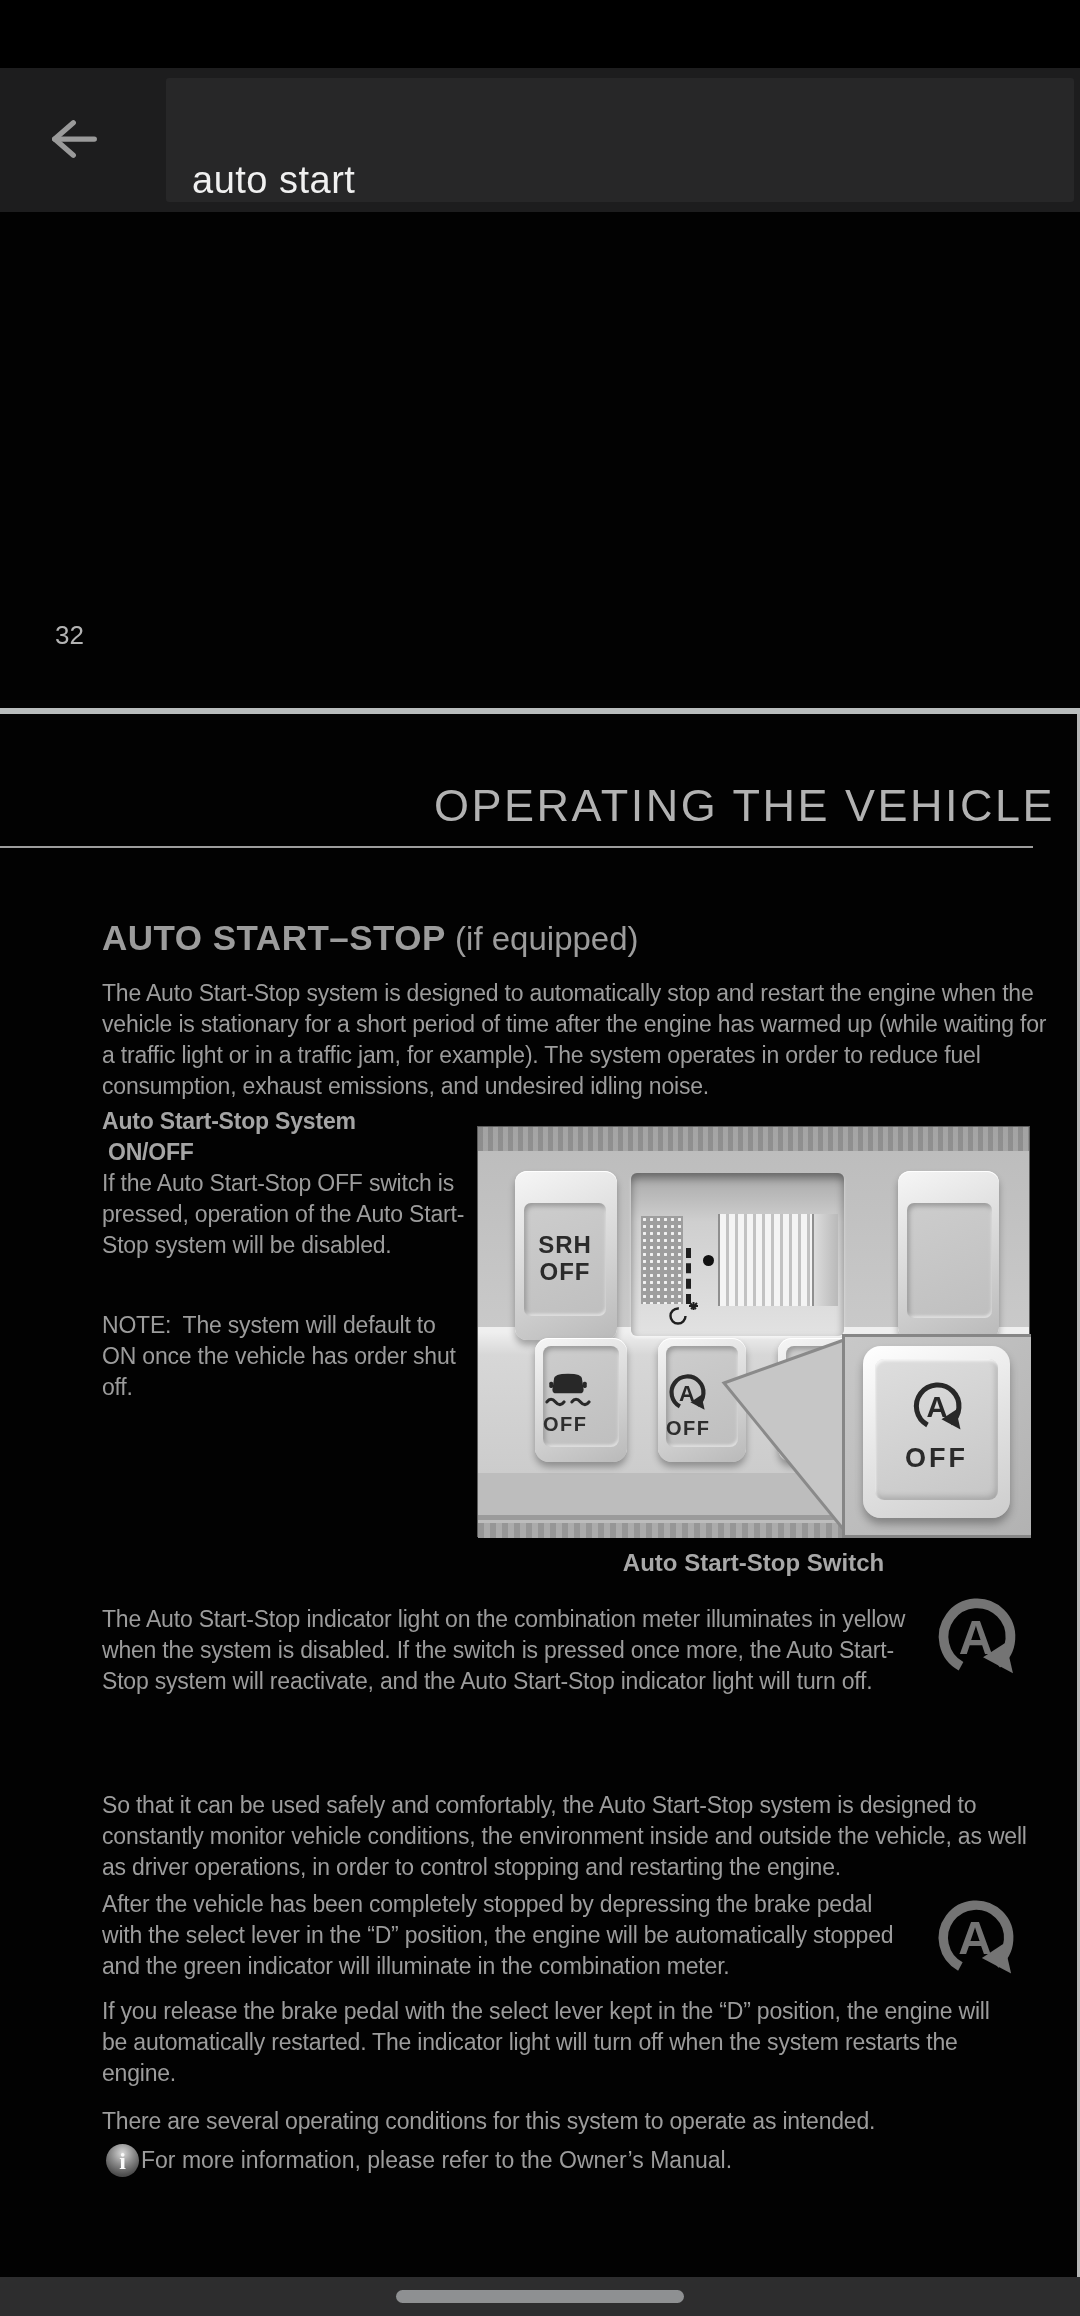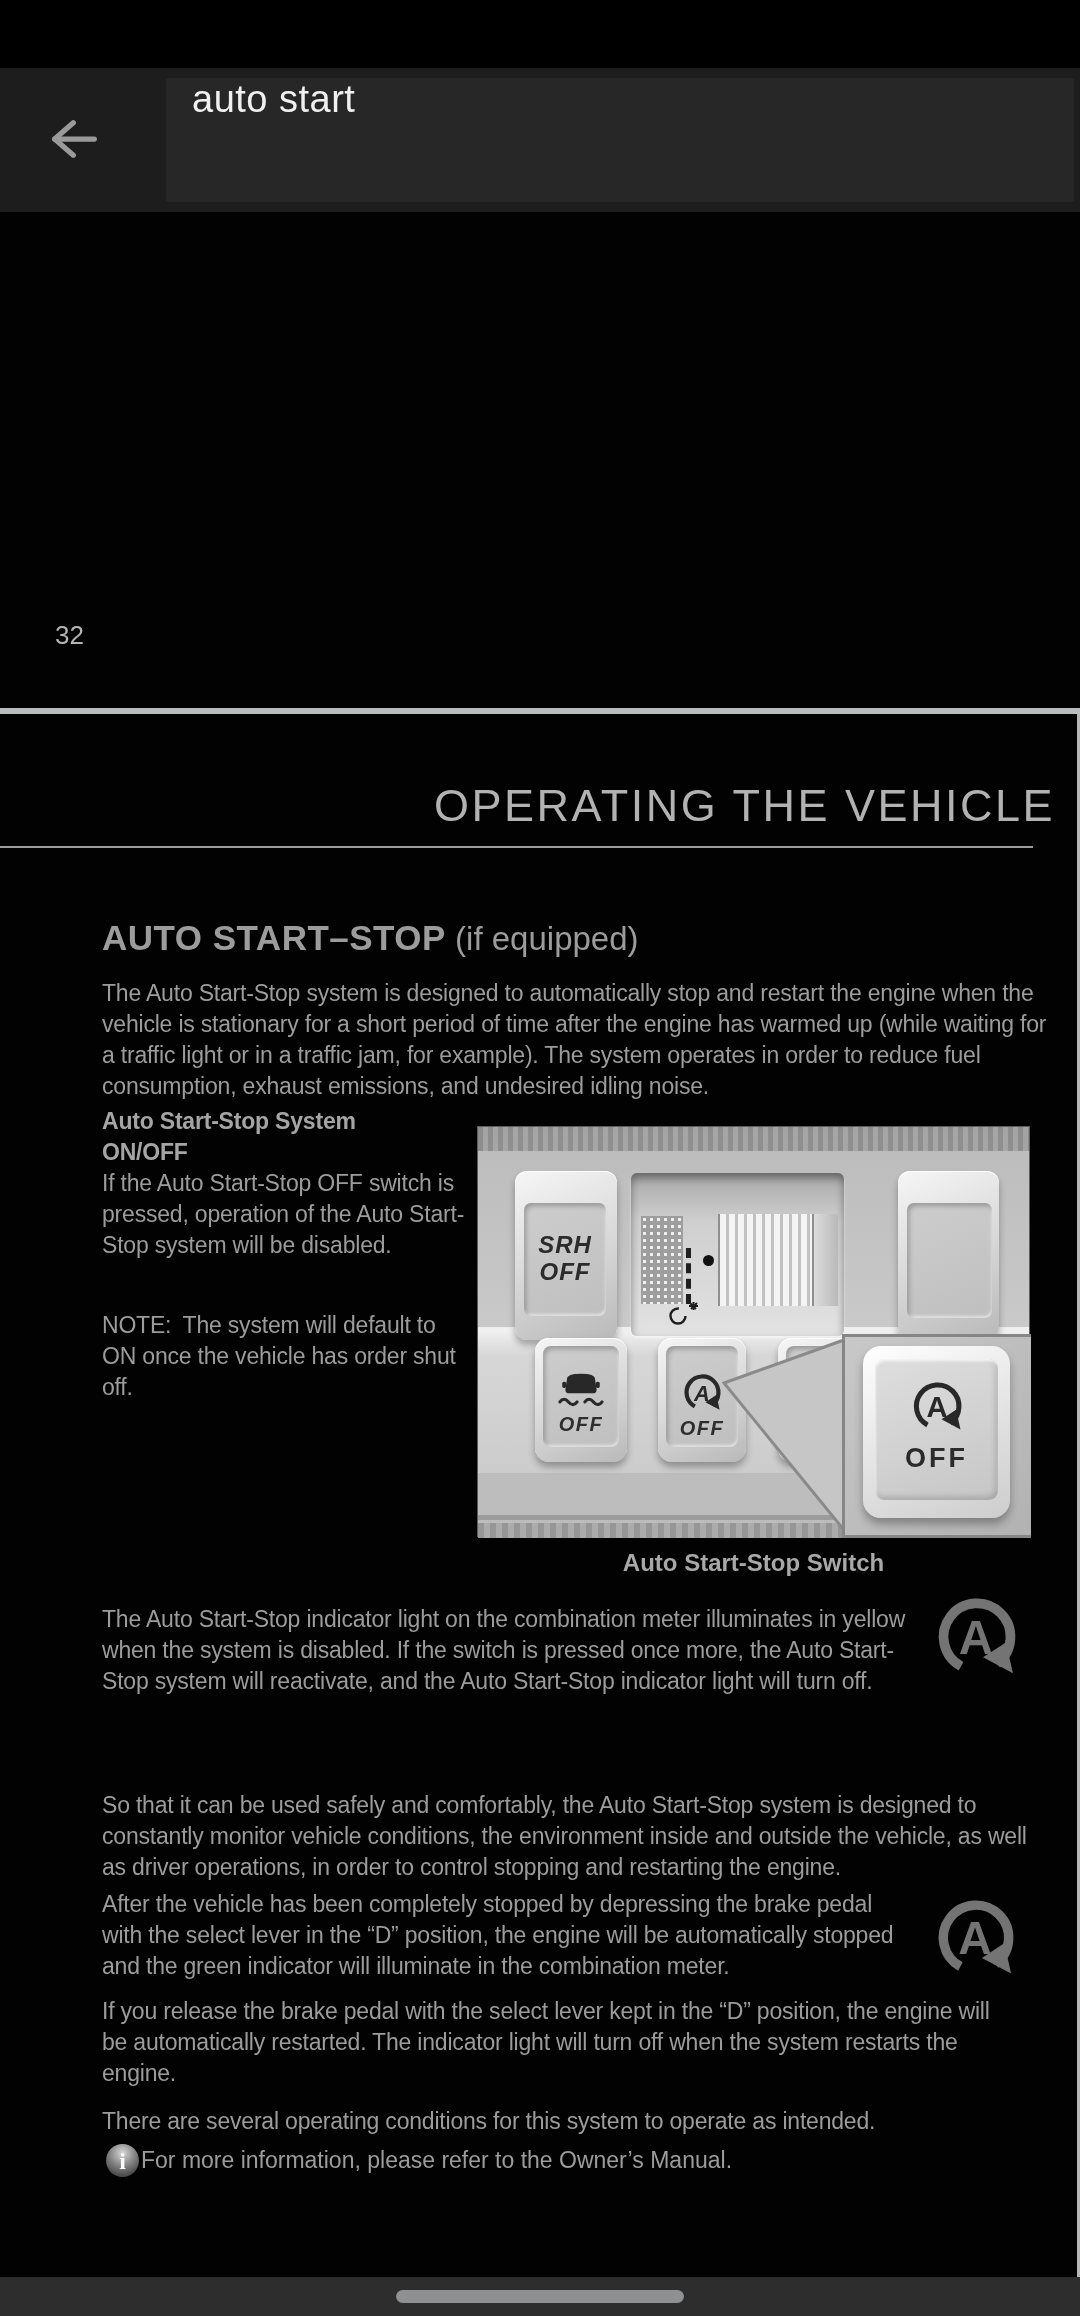--- a/index.html
+++ b/index.html
@@ -4,41 +4,41 @@
 <style>
   html,body{margin:0;padding:0;background:#000;}
   .screen{position:relative;width:1080px;height:2316px;background:#000;overflow:hidden;
           font-family:"Liberation Sans",sans-serif;}
   
   .statusbar{position:absolute;left:0;top:0;width:1080px;height:68px;background:#000;}
   .appbar{position:absolute;left:0;top:68px;width:1080px;height:144px;background:#1d1d1e;}
   .back-btn{position:absolute;left:36px;top:36px;width:70px;height:70px;display:flex;
             align-items:center;justify-content:center;cursor:pointer;}
   .search-field{position:absolute;left:166px;top:10px;right:6px;height:124px;background:#272728;
-            border-radius:3px;display:flex;align-items:flex-start;}
+            border-radius:3px;display:flex;align-items:flex-end;}
   .search-text{margin-left:26px;font-size:38px;color:#f0f0f0;letter-spacing:.5px;}
   .navbar{position:absolute;left:0;top:2277px;width:1080px;height:39px;background:#2d2d2e;}
   .home-pill{position:absolute;left:396px;top:13px;width:288px;height:13px;border-radius:7px;background:#8e9092;}
   
   .pagearea{position:absolute;left:0;top:212px;width:1080px;height:2065px;background:#020202;padding-left:25px;}
   .pnum{position:absolute;font-size:26px;color:#b3b3b3;}
   .pnum32{left:55px;top:408px;}
   .divider{position:absolute;left:0;width:1080px;background:#b9bdbd;}
   .div1{top:496px;height:6px;}
   .pageedge{position:absolute;left:1077px;top:502px;width:3px;height:1698px;background:#d6d6d6;opacity:.85;}
   .chapter{position:absolute;top:568px;right:50px;font-size:45px;color:#b2b2b2;letter-spacing:2.5px;font-weight:400;}
   .chapter-rule{position:absolute;left:0;top:634px;width:1033px;height:2px;background:#9d9d9d;}
   .doc-title{position:absolute;left:102px;top:706px;color:#9c9c9c;}
   .doc-title b{font-size:35px;letter-spacing:.5px;}
   .doc-title span{font-size:33px;font-weight:400;}
   .body-text{position:absolute;font-size:23px;line-height:31px;color:#9c9c9c;letter-spacing:-.2px;}
   .bold-head{font-weight:bold;color:#a5a5a5;}
   .intro{left:102px;top:766px;width:948px;}
   .side-head1{left:102px;top:894px;width:380px;}
-  .side-head2{left:102px;top:925px;width:380px;}
+  .side-head2{left:108px;top:925px;width:380px;}
   .side-para{left:102px;top:956px;width:372px;}
   .side-note{left:102px;top:1098px;width:372px;}
   .caption{position:absolute;left:477px;top:1337px;width:553px;text-align:center;
            font-size:24px;font-weight:bold;color:#a8a8a8;}
   .ind-para{left:102px;top:1392px;width:822px;}
   .sysop-head{left:102px;top:1532px;width:500px;}
   .op1{left:102px;top:1578px;width:950px;}
   .op2{left:102px;top:1677px;width:812px;}
   .op3{left:102px;top:1784px;width:888px;}
   .op4{left:102px;top:1894px;width:950px;}
@@ -61,21 +61,21 @@
   .f-lower{position:absolute;left:0;top:200px;width:100%;height:146px;
          background:linear-gradient(180deg,#efefef 0 5px,#d7d7d7 28px,#cccccc);}
   .f-base{position:absolute;left:0;top:346px;width:100%;height:65px;background:#bdbdbd;}
   .f-groove{position:absolute;left:0;top:388px;width:100%;height:5px;background:#9b9b9b;}
   .f-bot{position:absolute;left:0;top:396px;width:100%;height:15px;
          background:repeating-linear-gradient(90deg,#969696 0 6px,#ababab 6px 12px);}
   .btn-out{position:absolute;border-radius:12px;background:linear-gradient(155deg,#f6f6f6,#d6d6d6 55%,#b9b9b9);
            box-shadow:0 5px 7px rgba(0,0,0,.3),inset 0 1px 0 #fff;}
   .btn-in{position:absolute;border-radius:7px;background:linear-gradient(155deg,#cdcdcd,#bfbfbf);
            box-shadow:inset 2px 3px 5px rgba(0,0,0,.25),inset -1px -2px 3px rgba(255,255,255,.6);
-           display:flex;flex-direction:column;align-items:center;font-style:italic;}
+           display:flex;flex-direction:column;}
   .srh-out{left:37px;top:44px;width:102px;height:169px;}
   .srh-in{left:46px;top:76px;width:82px;height:113px;padding-top:28px;}
   .srh-txt{font-size:24px;line-height:27px;font-weight:bold;color:#2b2b2b;text-align:center;letter-spacing:1px;}
   .blank-out{left:420px;top:44px;width:101px;height:168px;}
   .blank-in{left:429px;top:76px;width:85px;height:115px;}
   .dimmer{position:absolute;left:153px;top:46px;width:213px;height:163px;border-radius:6px;
           background:linear-gradient(#a8a8a8,#cfcfcf 30%,#e2e2e2);
           box-shadow:inset 0 5px 9px rgba(0,0,0,.4),0 2px 3px rgba(255,255,255,.5);}
   .knurl{position:absolute;left:10px;top:43px;width:42px;height:88px;
           background:radial-gradient(#f2f2f2 28%,#9e9e9e 34%);background-size:7px 7px;}

